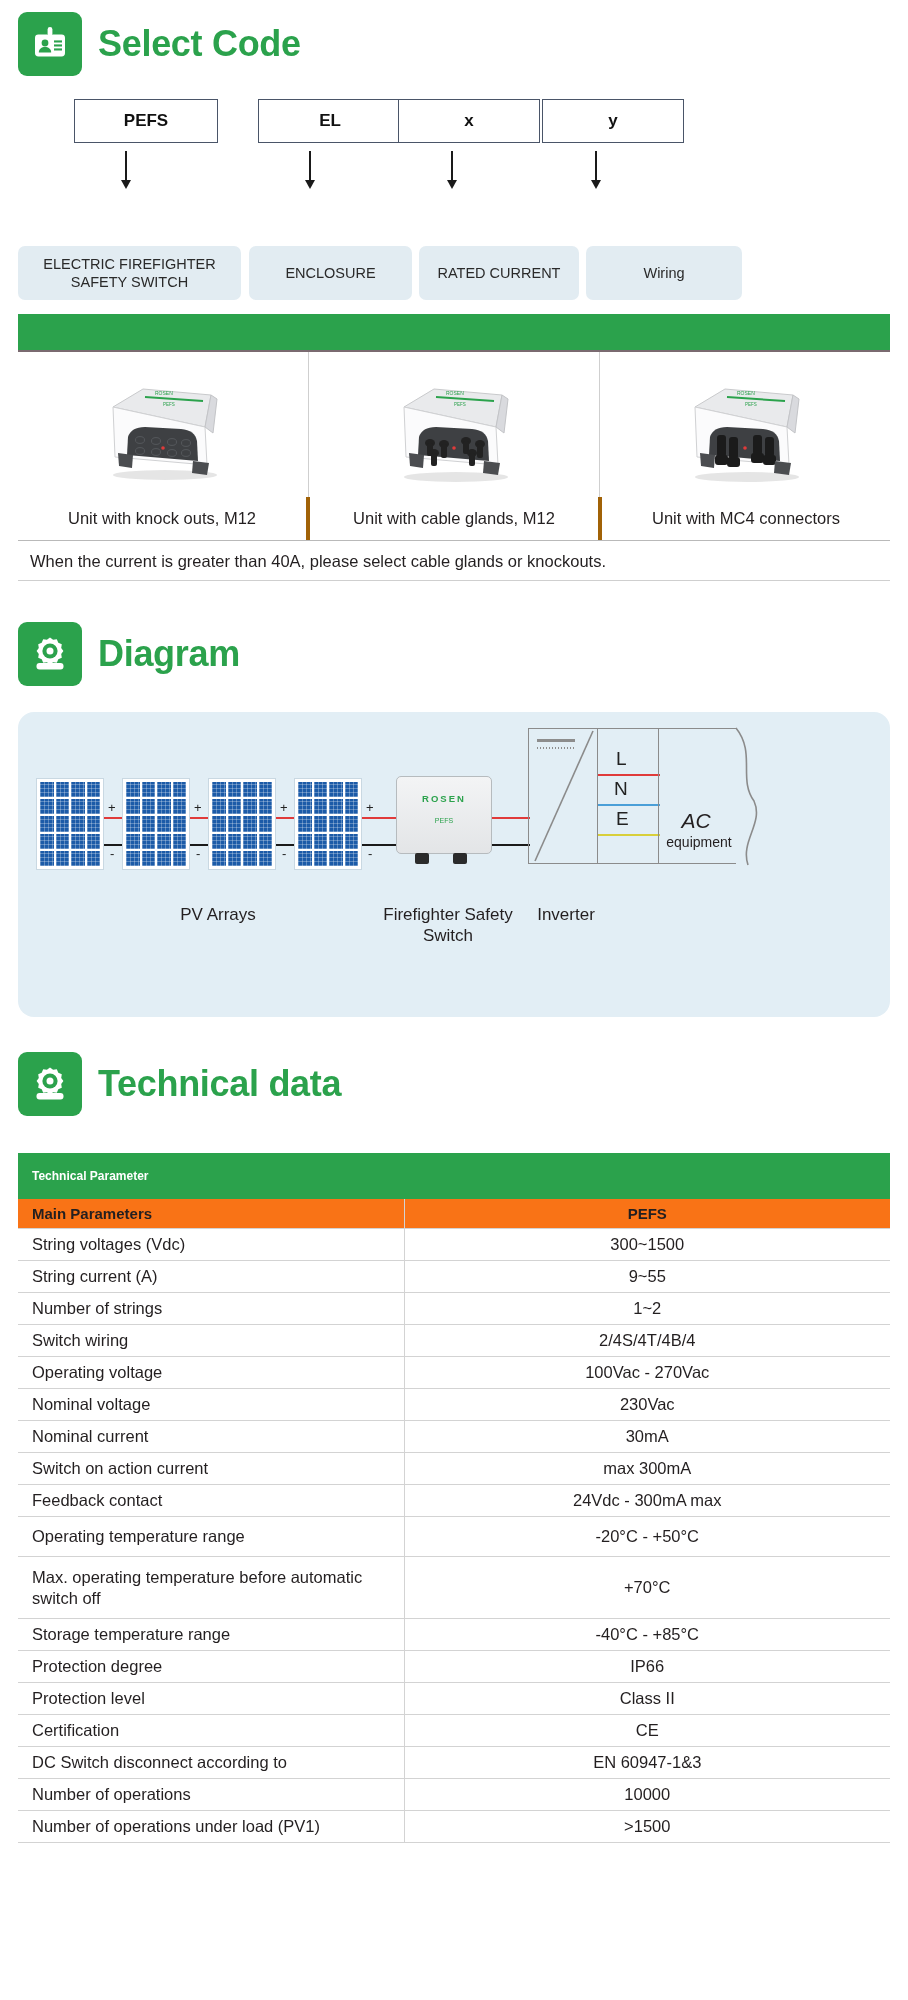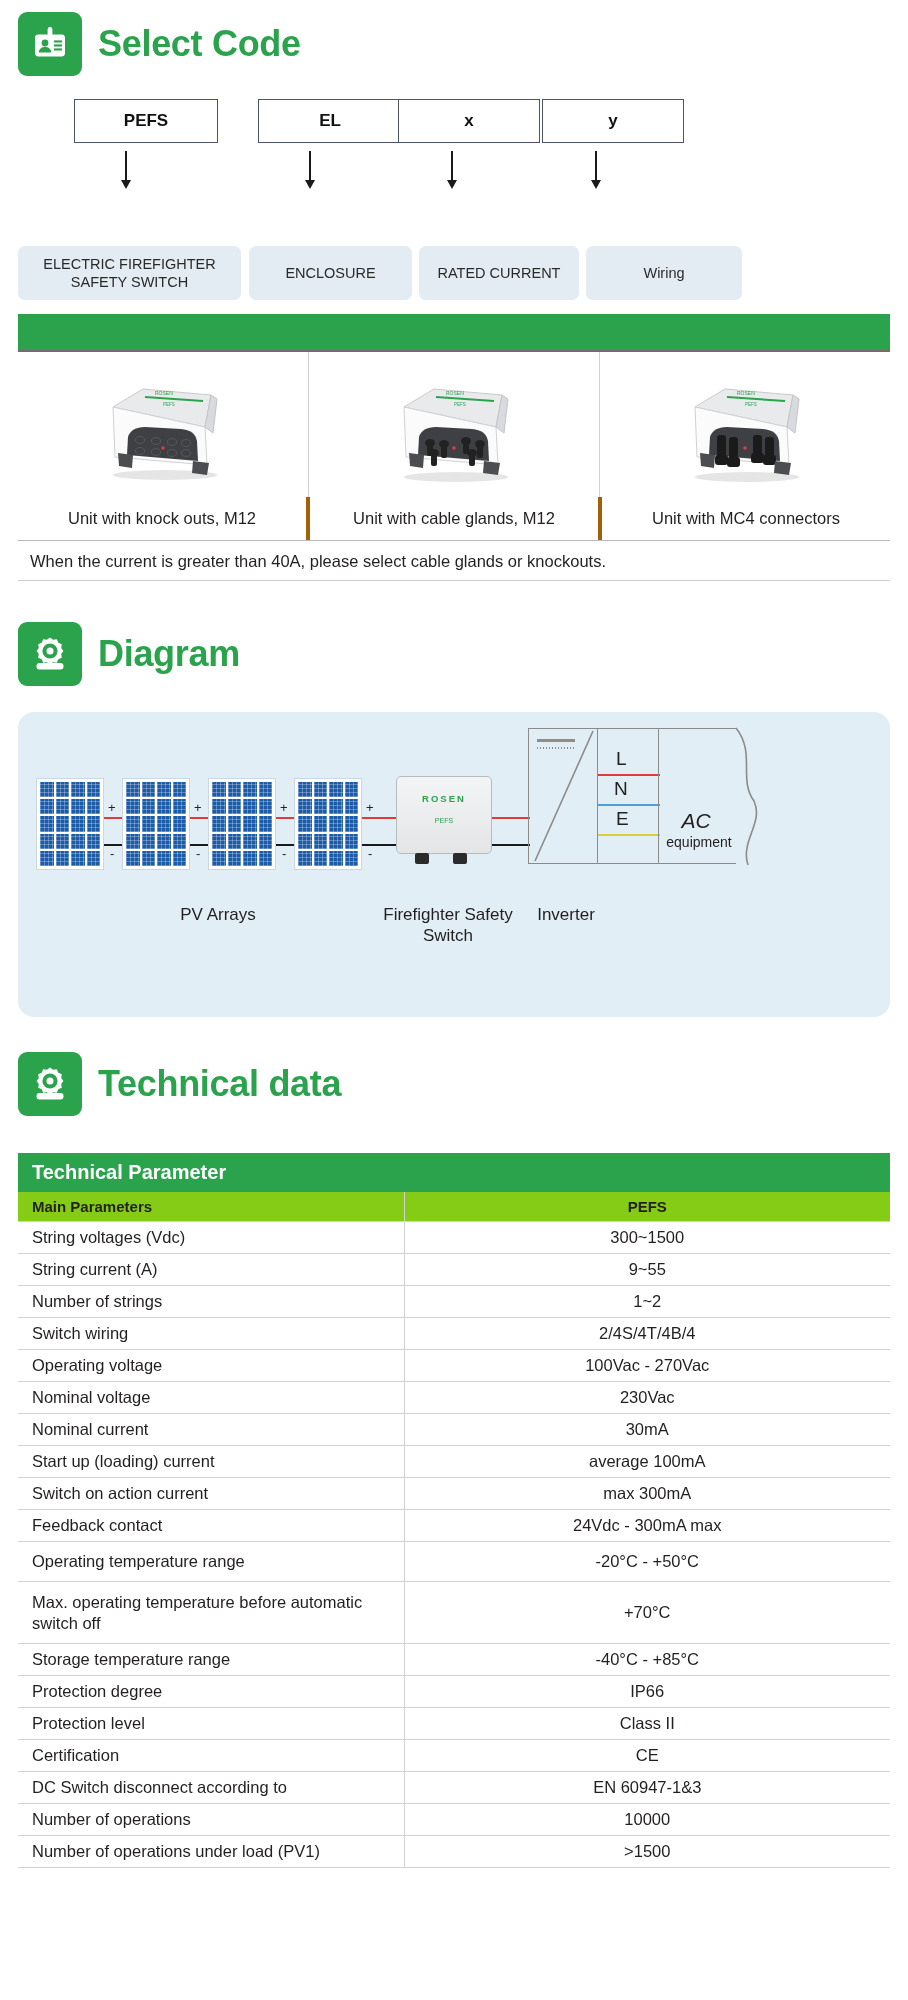--- a/index.html
+++ b/index.html
@@ -143,28 +143,28 @@
     position:absolute; width:78px; height:136px;
     border:1.6px solid #8b8b8b; border-right:none;
     background:transparent;
   }
 
   
   #tech-head { position:absolute; left:18px; top:1052px; }
 
   .tbl { position:absolute; left:18px; top:1153px; width:872px; }
   .tbl-head {
-    background:#2ba24c; color:#fff; font-weight:bold; font-size:20px;
-    padding: 8px 14px;
+    background:#2ba24c; color:#fff; font-weight:bold; font-size:12px;
+    padding: 16px 14px;
   }
   table { border-collapse: collapse; width:100%; table-layout: fixed; }
   td { font-size: 16.5px; color:#231f20; padding: 6px 0 6px 14px; vertical-align: middle;
        border-bottom:1px solid #d3d3d3; }
   td.val { text-align:center; padding-left:0; border-left:1px solid #d3d3d3; }
-  tr.sub td { background:#84cc16; font-weight:bold; font-size:15px; border-bottom:1px solid #d3d3d3;}
+  tr.sub td { background:#f97316; font-weight:bold; font-size:15px; border-bottom:1px solid #d3d3d3;}
   tr.sub td.val { text-align:center; }
   tr.tall td { padding-top:10px; padding-bottom:10px; }
 </style>
 </head>
 <body>
 
 <div class="section-head" id="select-code-head">
   <div class="sec-icon">
     <svg width="40" height="40" viewBox="0 0 40 40" aria-hidden="true">
       <rect x="17.6" y="3" width="4.8" height="9" rx="2.4" fill="#fff"></rect>
@@ -505,24 +505,20 @@
         </tr>
       <tr>
           <td>Nominal voltage</td>
           <td class="val">230Vac</td>
         </tr>
       <tr>
           <td>Nominal current</td>
           <td class="val">30mA</td>
         </tr>
       <tr>
-          <td>Start up (loading) current</td>
-          <td class="val">average 100mA</td>
-        </tr>
-      <tr>
           <td>Switch on action current</td>
           <td class="val">max 300mA</td>
         </tr>
       <tr>
           <td>Feedback contact</td>
           <td class="val">24Vdc - 300mA max</td>
         </tr>
       <tr class="tall">
           <td>Operating temperature range</td>
           <td class="val">-20°C - +50°C</td>

